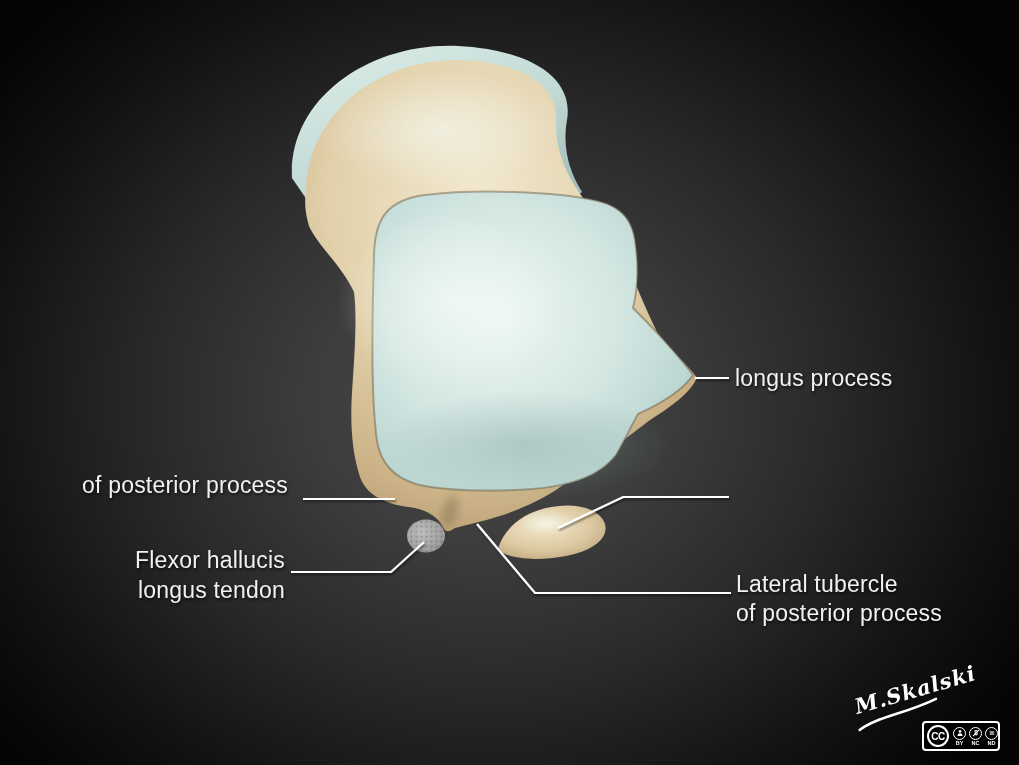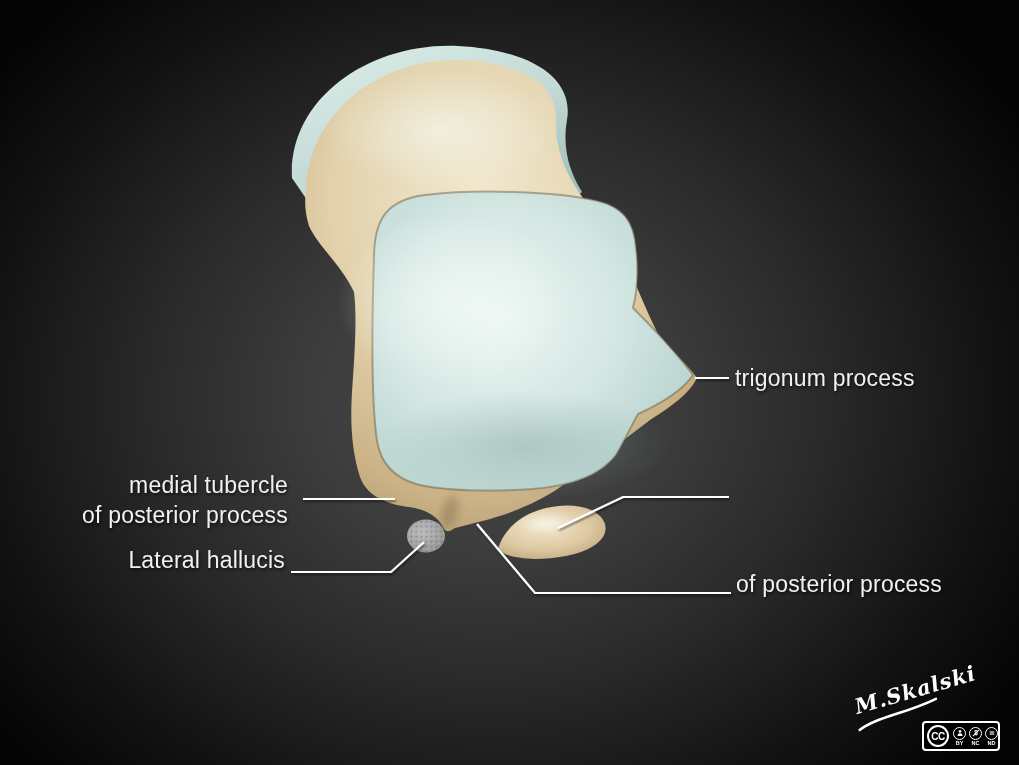--- a/index.html
+++ b/index.html
@@ -170,34 +170,35 @@
     <g stroke="#ffffff" stroke-width="2.2" fill="none" filter="url(#lineShadow)">
       <polyline points="695,378 729,378"></polyline>
       <polyline points="558,528 623,497 729,497"></polyline>
       <polyline points="303,499 395,499"></polyline>
       <polyline points="291,572 391,572 424,542"></polyline>
       <polyline points="477,524 535,593 731,593"></polyline>
     </g>
   </svg>
 
   <div class="label" style="left:735px;top:364px;">
-    <span>trigonum process</span>
+    <span>longus process</span>
   </div>
 
 
   <div class="label right two" style="right:731px;top:470px;">
-    <div>medial tubercle</div>
     <div>of posterior process</div>
   </div>
 
   <div class="label right two" style="right:734px;top:545px;">
-    <div>Lateral hallucis</div>
+    <div>Flexor hallucis</div>
+    <div>longus tendon</div>
   </div>
 
   <div class="label two" style="left:736px;top:570px;line-height:29px;">
+    <div>Lateral tubercle</div>
     <div>of posterior process</div>
   </div>
 
   <div class="signature">
     <span class="sig-text">M.Skalski</span>
     <svg class="sig-swoosh" width="100" height="16">
       <path d="M4,12 C24,4 52,9 86,3" stroke="#fff" stroke-width="2.5" fill="none" stroke-linecap="round"></path>
     </svg>
   </div>
 

